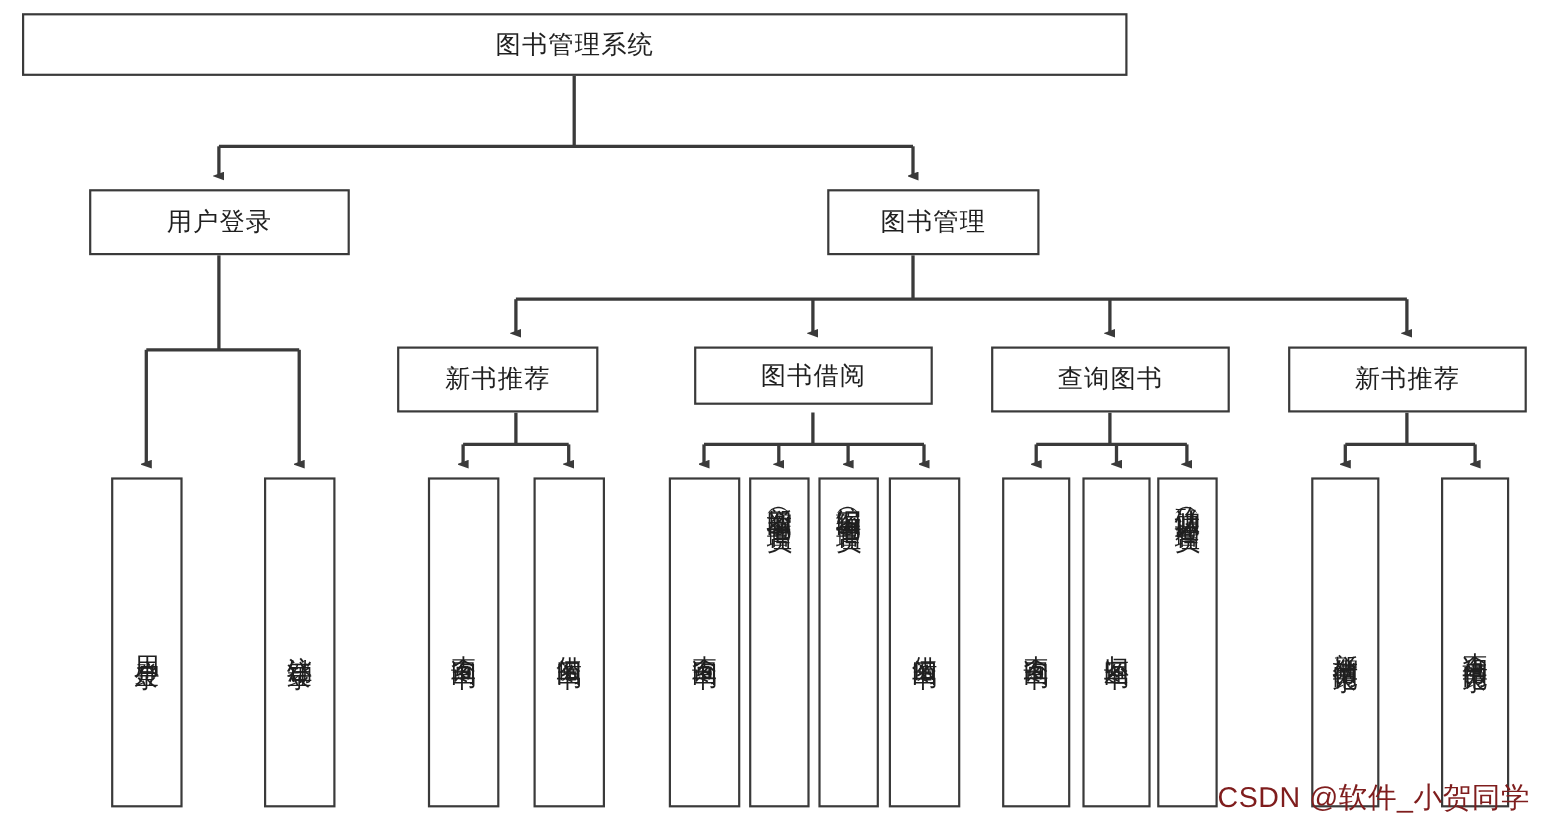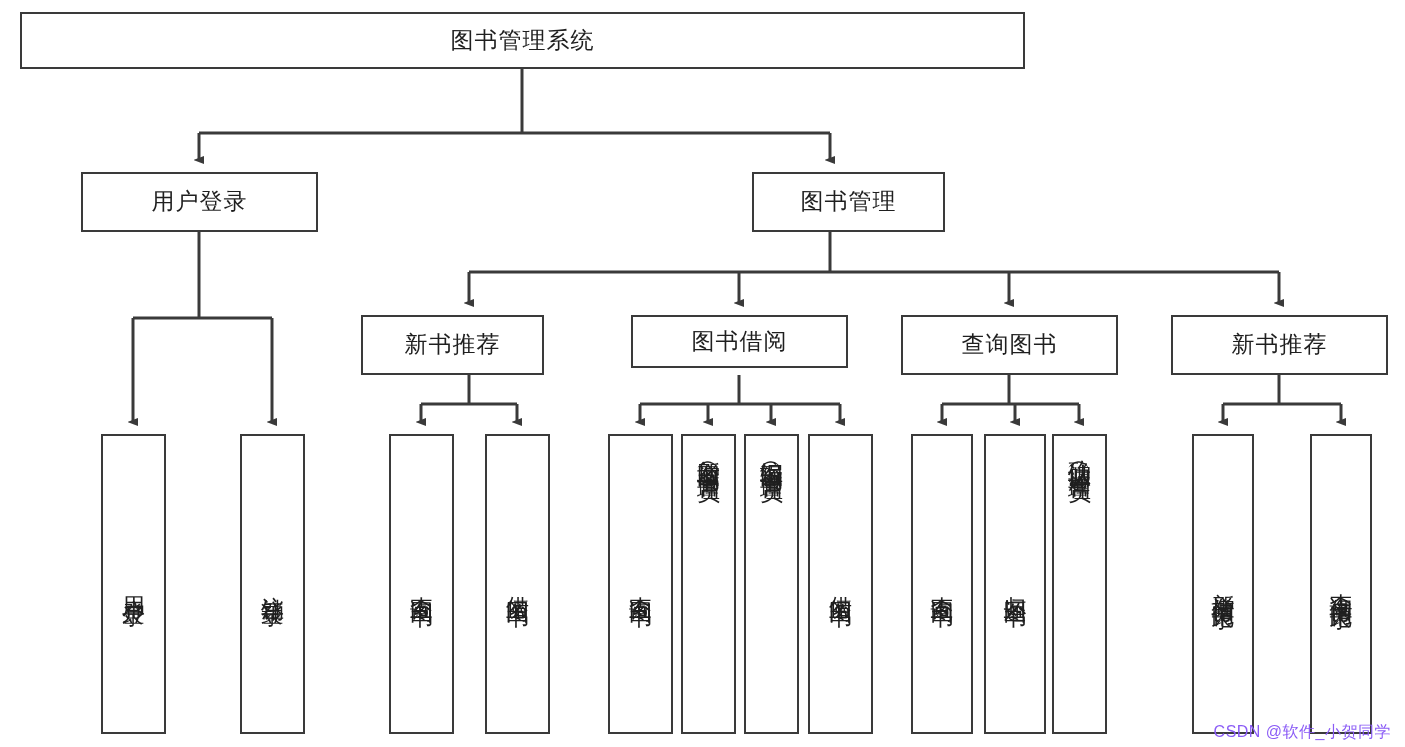--- a/index.html
+++ b/index.html
@@ -64,22 +64,22 @@
     align-items: center;
   }
   .leaf.top {
     align-items: flex-start;
     padding-top: 6px;
   }
   .watermark {
     position: absolute;
     right: 14px;
     bottom: 4px;
-    font-size: 16px;
-    color: #8b5cf6;
+    font-size: 26px;
+    color: #7f1d1d;
     letter-spacing: 0.5px;
     z-index: 5;
     white-space: nowrap;
   }
 </style>
 </head>
 <body>
 
 <div id="canvas">
 

